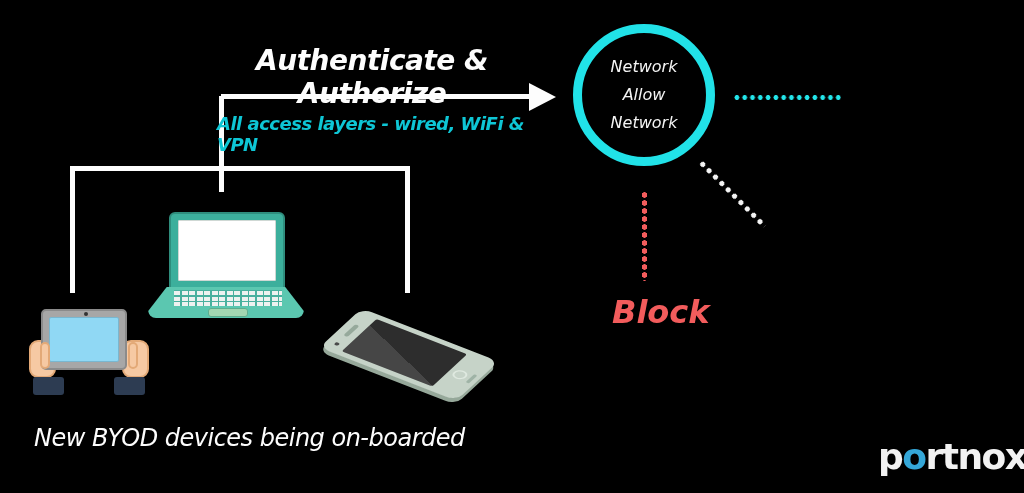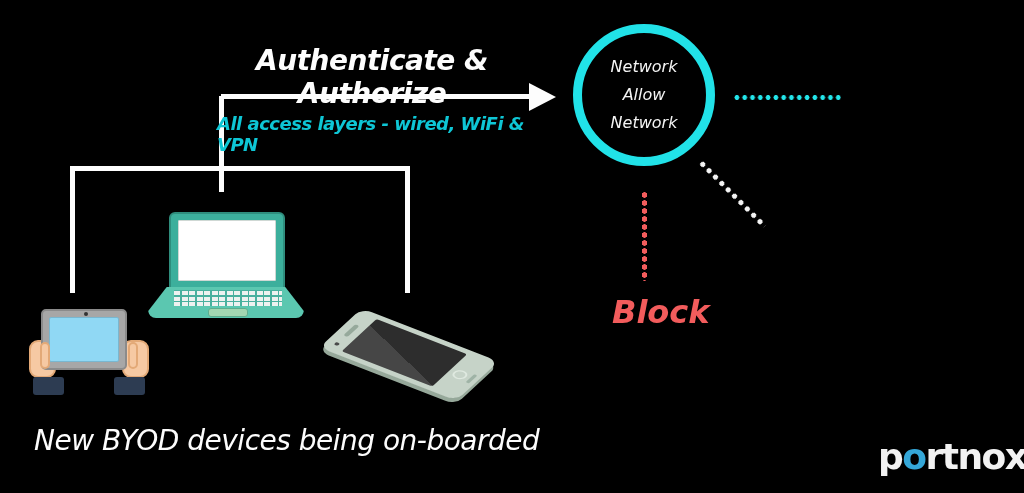--- a/index.html
+++ b/index.html
@@ -12,21 +12,21 @@
   .abs { position:absolute; }
 
   
   .title { left:212px; top:44px; width:320px; text-align:center;
            font-size:28px; font-weight:bold; color:#fdfdfd; letter-spacing:-0.5px; }
   .subtitle { left:217px; top:113px; width:320px; text-align:left;
               font-size:18px; font-weight:bold; color:#0ec6d5; letter-spacing:-0.5px; }
   .allow-label { left:856px; top:72px; font-size:34px; font-weight:bold; color:#23e5ea; }
   .quarantine-label { left:774px; top:216px; font-size:28px; color:#fdfdfd; }
   .block-label { left:612px; top:287px; font-size:32px; font-weight:bold; color:#f25c5c;margin-top:6px; }
-  .caption { left:34px; top:424px; font-size:28px; color:#fdfdfd; letter-spacing:-0.5px; }
+  .caption { left:34px; top:424px; font-size:24px; color:#fdfdfd; letter-spacing:-0.5px; }
 
   
   .nac-circle { left:573px; top:24px; width:142px; height:142px; border-radius:50%;
                 border:9px solid #21e2e8; background:#000;
                 display:flex; flex-direction:column; align-items:center; justify-content:center; }
   .nac-circle span { color:#f4f4f4; font-size:16px; line-height:28px; font-style:italic; }
 
   
   .wline { background:#fdfdfd; }
   .h-bracket { left:70px; top:166px; width:340px; height:5px; }

